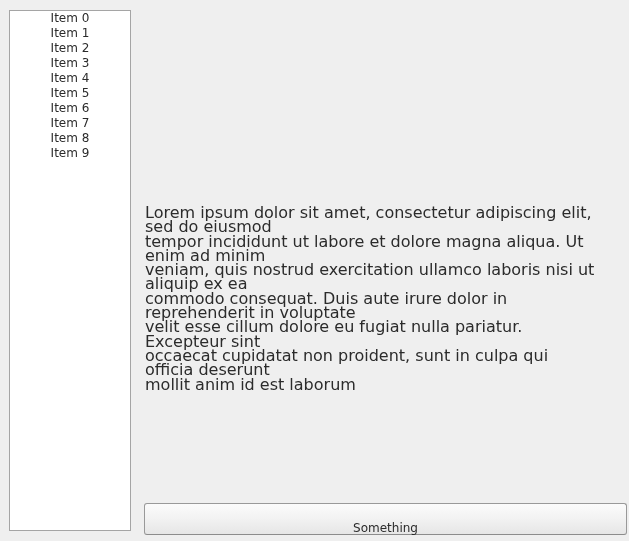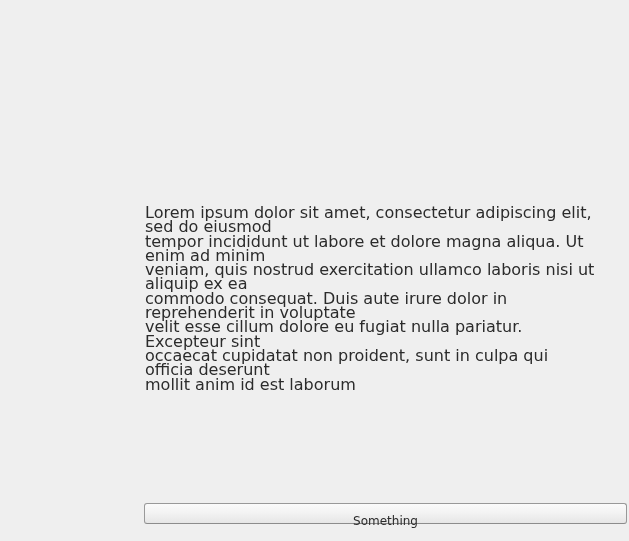--- a/index.html
+++ b/index.html
@@ -54,28 +54,40 @@
     border: 1px solid #999999;
     border-bottom-color: #8c8c8c;
     border-radius: 3px;
     background: linear-gradient(to bottom, #fbfbfb 0%, #f3f3f3 45%, #e6e6e6 100%);
     font-family: "DejaVu Sans", "Liberation Sans", sans-serif;
     font-size: 12px;
     color: #2b2b2b;
     text-align: center;
     line-height: 19px;
     cursor: default;
-    padding: 8px;
+    padding: 15px;
   }
 </style>
 </head>
 <body>
 
 <div class="window">
 
+  <div class="listbox">
+    <div class="list-item">Item 0</div>
+    <div class="list-item">Item 1</div>
+    <div class="list-item">Item 2</div>
+    <div class="list-item">Item 3</div>
+    <div class="list-item">Item 4</div>
+    <div class="list-item">Item 5</div>
+    <div class="list-item">Item 6</div>
+    <div class="list-item">Item 7</div>
+    <div class="list-item">Item 8</div>
+    <div class="list-item">Item 9</div>
+  </div>
 
   <div class="paragraph">Lorem ipsum dolor sit amet, consectetur adipiscing elit, sed do eiusmod
 tempor incididunt ut labore et dolore magna aliqua. Ut enim ad minim
 veniam, quis nostrud exercitation ullamco laboris nisi ut aliquip ex ea
 commodo consequat. Duis aute irure dolor in reprehenderit in voluptate
 velit esse cillum dolore eu fugiat nulla pariatur. Excepteur sint
 occaecat cupidatat non proident, sunt in culpa qui officia deserunt
 mollit anim id est laborum</div>
 
   <button class="push-button">Something</button>

